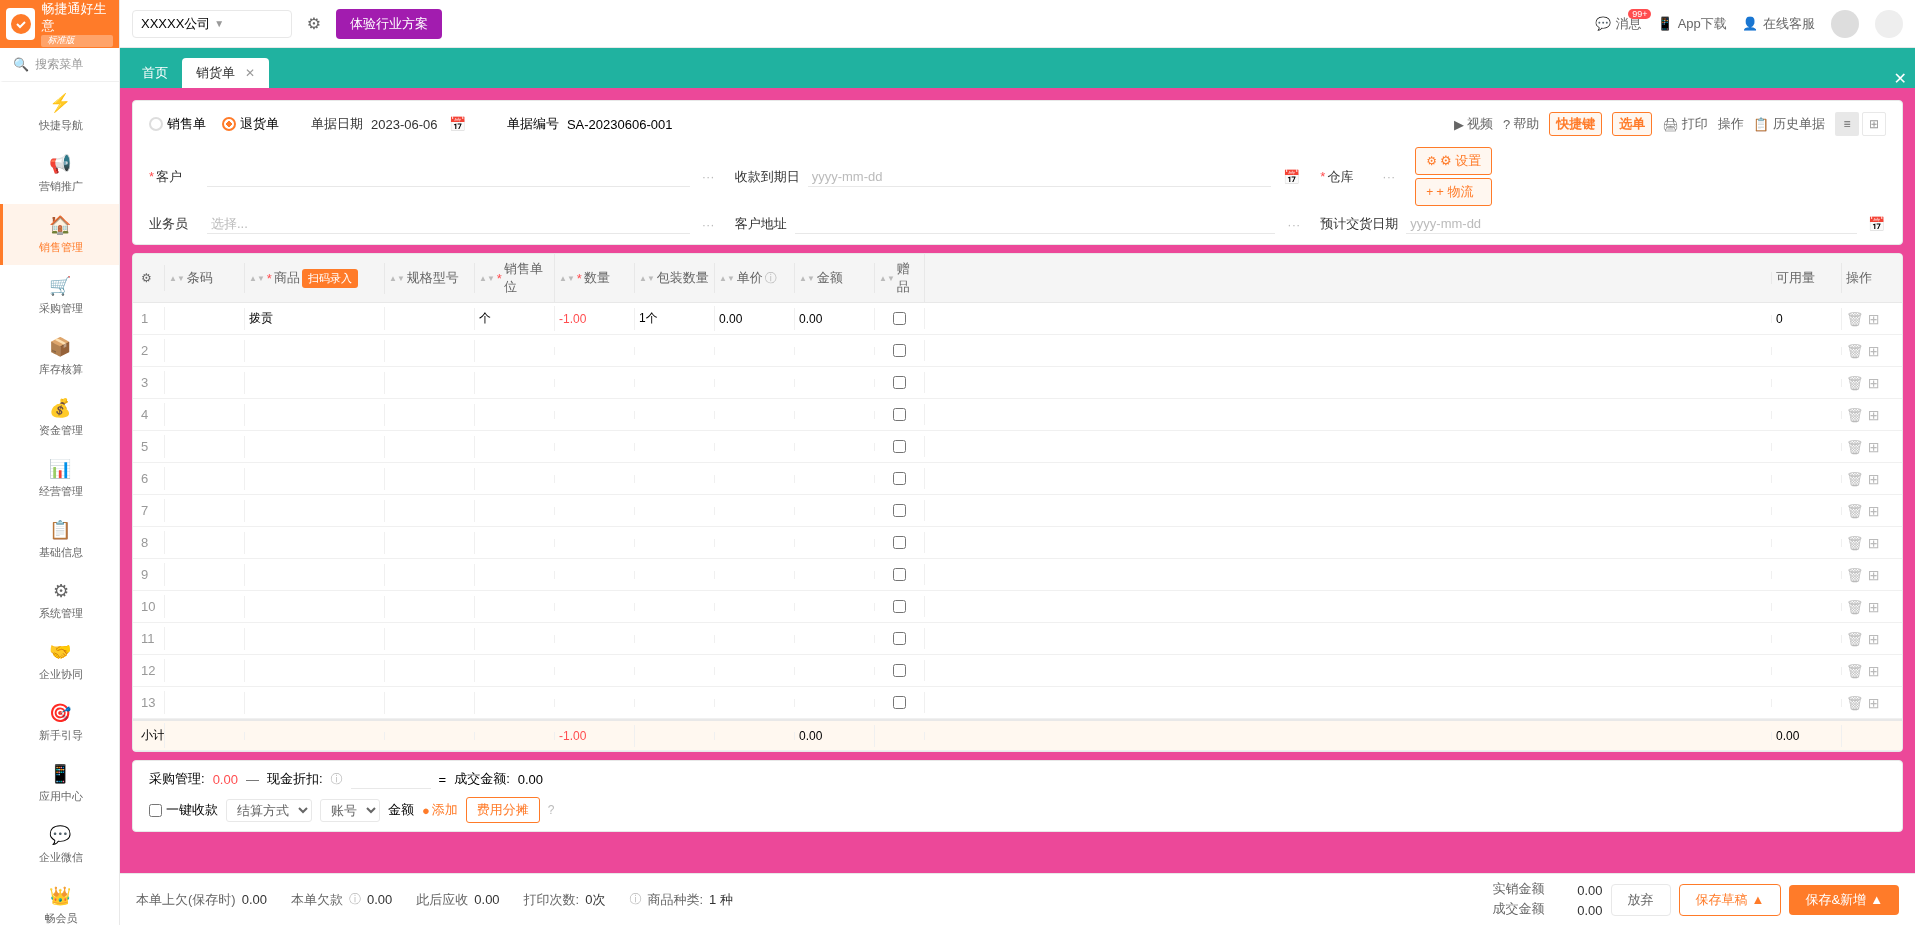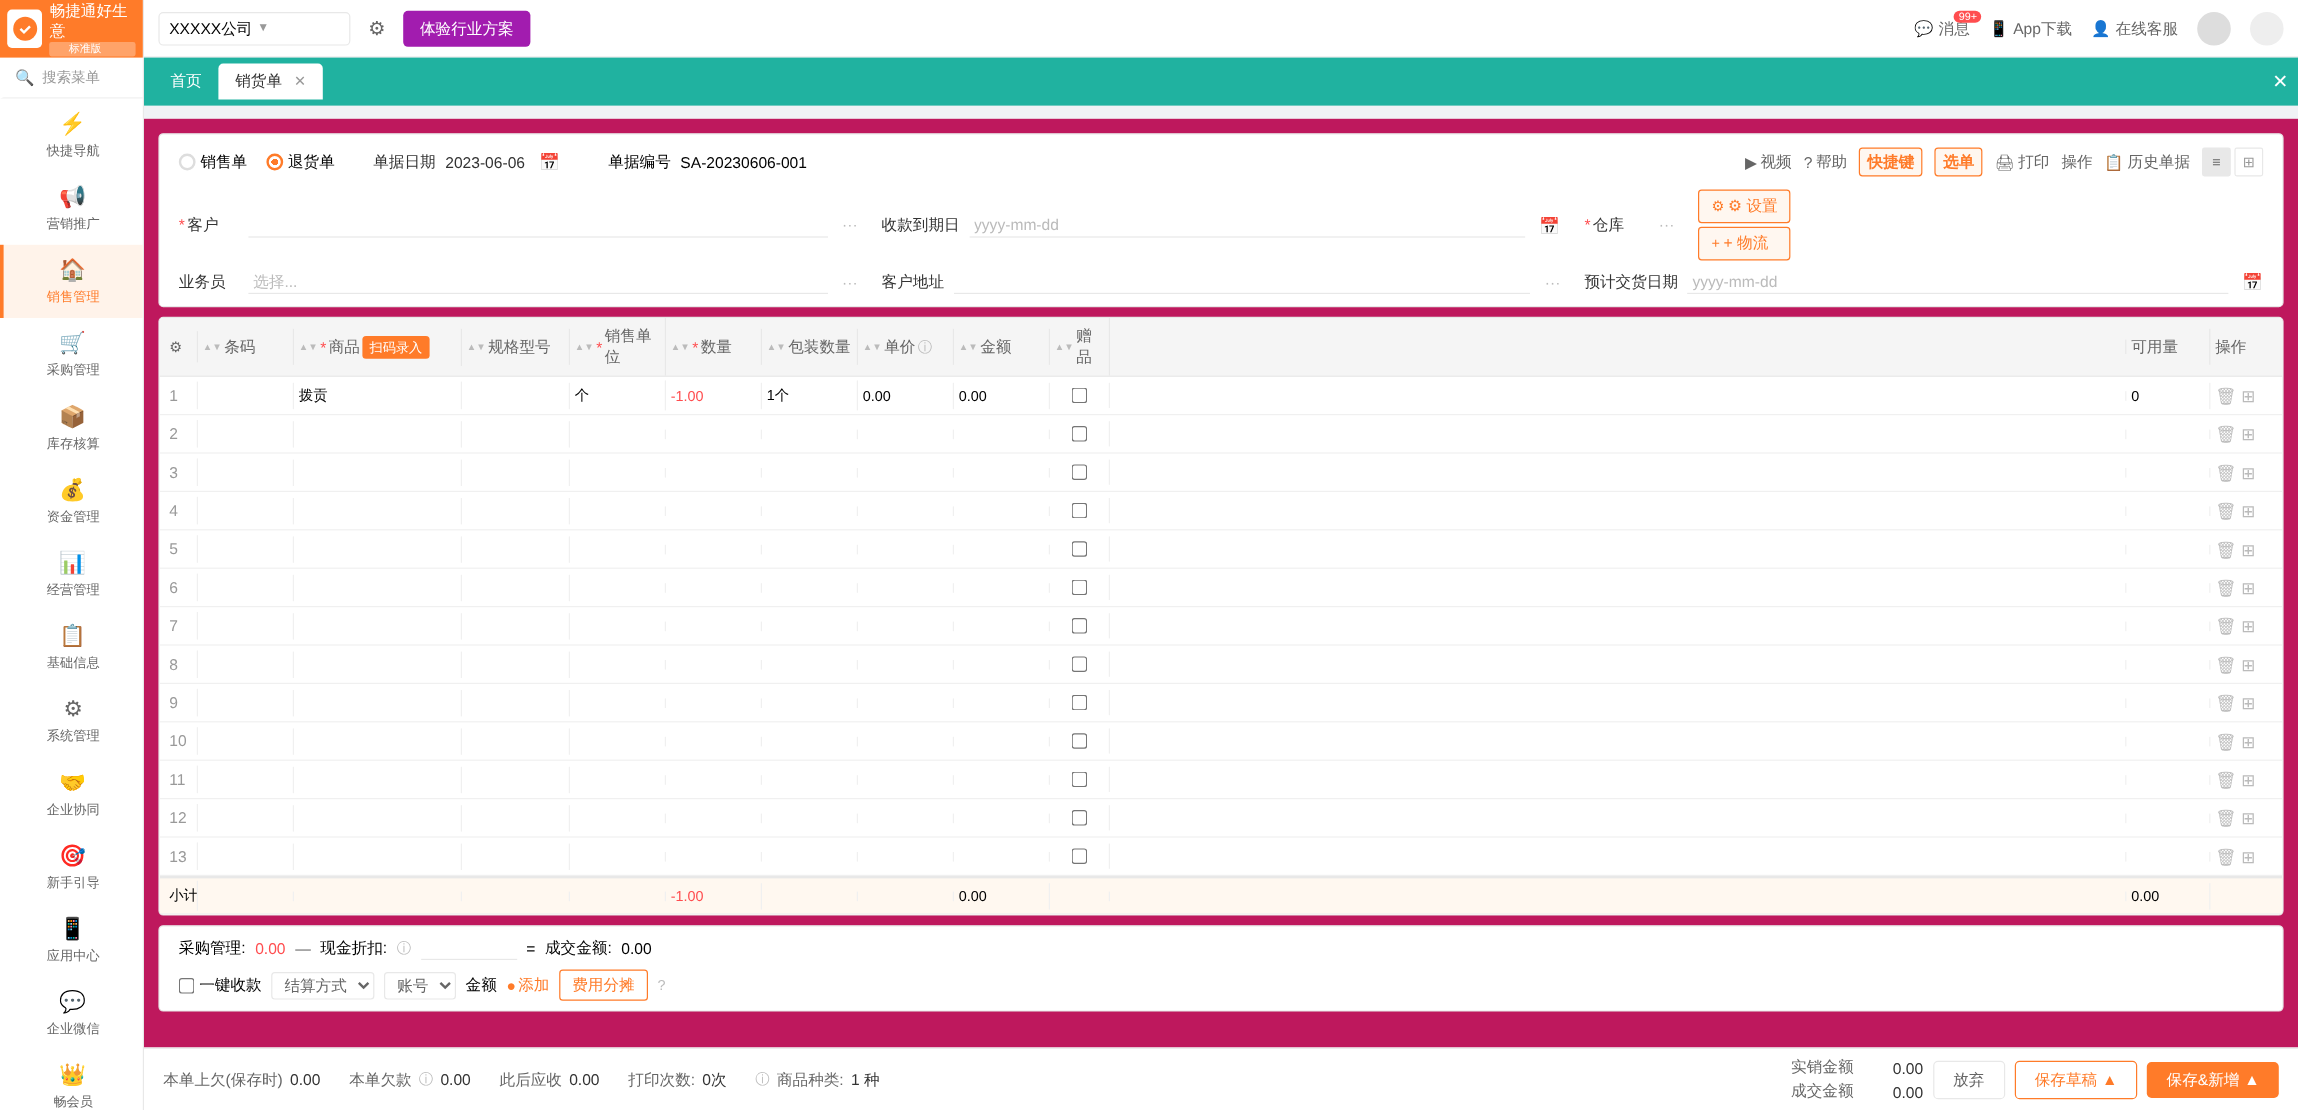--- a/index.html
+++ b/index.html
@@ -4,50 +4,50 @@
   <style>
     * { box-sizing: border-box; margin: 0; padding: 0; font-family: 'Microsoft YaHei', Arial, sans-serif; font-size: 13px; }
     body { background: #f0f2f5; display: flex; height: 925px; overflow: hidden; }
 
     
     .sidebar { width: 120px; background: #fff; display: flex; flex-direction: column; border-right: 1px solid #e8e8e8; flex-shrink: 0; }
     .sidebar-logo { background: #ff7b29; color: #fff; padding: 8px 6px; display: flex; align-items: center; gap: 6px; min-height: 48px; }
     .sidebar-logo-icon { width: 32px; height: 32px; background: #fff; border-radius: 4px; display: flex; align-items: center; justify-content: center; }
     .sidebar-logo-icon svg { width: 24px; height: 24px; }
     .sidebar-logo-text { font-size: 11px; color: #fff; line-height: 1.3; }
-    .sidebar-logo-badge { font-size: 9px; background: rgba(255,255,255,0.3); border-radius: 2px; padding: 0 16px; }
+    .sidebar-logo-badge { font-size: 9px; background: rgba(255,255,255,0.3); border-radius: 2px; padding: 0 6px; font-style: italic; }
     .sidebar-item { display: flex; flex-direction: column; align-items: center; padding: 10px 4px; cursor: pointer; color: #666; border-left: 3px solid transparent; gap: 4px; }
     .sidebar-item.active { background: #fff3ea; color: #ff7b29; border-left-color: #ff7b29; }
     .sidebar-item .icon { font-size: 18px; }
     .sidebar-item .label { font-size: 11px; text-align: center; }
 
     
     .main { flex: 1; display: flex; flex-direction: column; overflow: hidden; }
 
     
     .topbar { height: 48px; background: #fff; display: flex; align-items: center; padding: 0 12px; border-bottom: 1px solid #e8e8e8; gap: 8px; }
     .topbar-company { display: flex; align-items: center; gap: 4px; padding: 4px 8px; border: 1px solid #e8e8e8; border-radius: 4px; cursor: pointer; min-width: 160px; }
     .topbar-company-arrow { color: #999; font-size: 10px; }
     .topbar-gear { width: 28px; height: 28px; display: flex; align-items: center; justify-content: center; color: #666; cursor: pointer; font-size: 16px; }
     .topbar-trial { background: #a21caf; color: #fff; border: none; padding: 6px 14px; border-radius: 4px; cursor: pointer; font-size: 13px; }
     .topbar-right { margin-left: auto; display: flex; align-items: center; gap: 16px; }
     .topbar-right-item { display: flex; align-items: center; gap: 4px; cursor: pointer; color: #666; position: relative; }
     .topbar-badge { position: absolute; top: -6px; right: -10px; background: #ff4d4f; color: #fff; font-size: 9px; border-radius: 8px; padding: 0 4px; }
     .topbar-avatar { width: 28px; height: 28px; border-radius: 50%; background: #ddd; }
 
     
-    .tabbar { height: 40px; background: #20b2a0; display: flex; align-items: center; padding: 0 8px; gap: 0; }
+    .tabbar { height: 40px; background: #20b2a0; display: flex; align-items: flex-end; padding: 0 8px; gap: 0; }
     .tab { padding: 6px 14px; color: #fff; cursor: pointer; font-size: 13px; border-radius: 4px 4px 0 0; display: flex; align-items: center; gap: 6px; }
     .tab.active { background: #fff; color: #333; }
     .tab-home { color: #fff; }
     .tab-close { font-size: 12px; color: #999; cursor: pointer; margin-left: 4px; }
     .tabbar-close-all { margin-left: auto; color: #fff; cursor: pointer; font-size: 16px; }
 
     
-    .content { flex: 1; background: #be185d; overflow: auto; padding: 12px; display: flex; flex-direction: column; gap: 8px; margin-top: 11px; }
+    .content { flex: 1; background: #ec4899; overflow: auto; padding: 12px; display: flex; flex-direction: column; gap: 8px; }
 
     
     .form-header { background: #fff; border-radius: 4px; padding: 10px 16px; border: 1px solid #e8e8e8; }
     .form-top { display: flex; align-items: center; gap: 16px; margin-bottom: 10px; }
     .radio-group { display: flex; gap: 16px; align-items: center; }
     .radio-item { display: flex; align-items: center; gap: 4px; cursor: pointer; }
     .radio-dot { width: 14px; height: 14px; border-radius: 50%; border: 2px solid #ddd; }
     .radio-dot.checked { border-color: #ff7b29; background: radial-gradient(circle, #ff7b29 40%, #fff 40%); }
     .form-date-row { display: flex; align-items: center; gap: 8px; margin-left: 16px; color: #333; }
     .date-value { font-size: 13px; }

